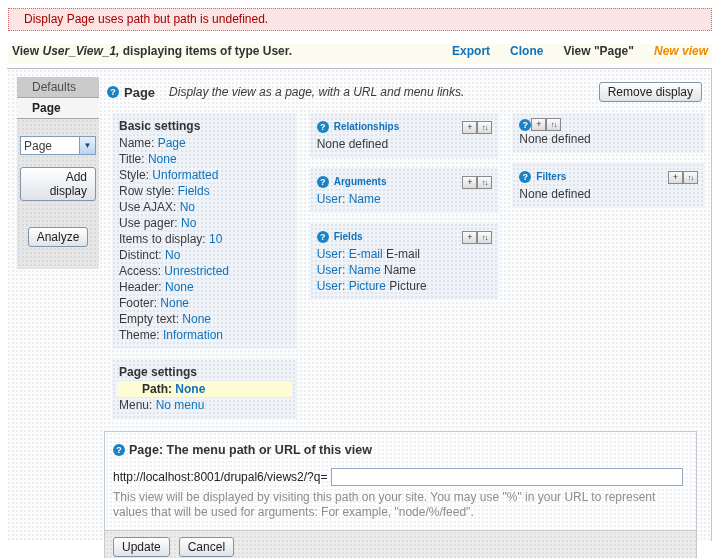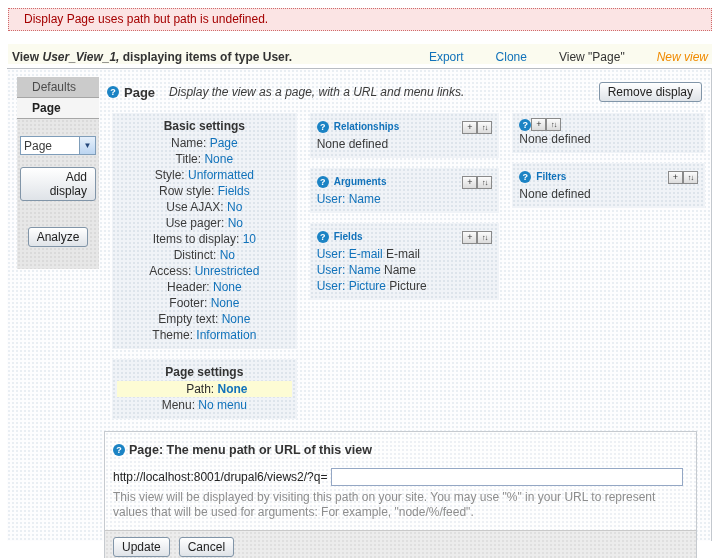--- a/index.html
+++ b/index.html
@@ -12,26 +12,26 @@
   
   .error-banner {
     margin:8px 8px 0 8px; height:23px; line-height:21px;
     background:#fbe4e4; border:1px dotted #cf6a6a; color:#a40000;
     padding:0 15px;
   }
 
   
   .page-header {
     margin:13px 8px 4px 8px; height:20px; background:#fbfbef;
-    display:flex; align-items:flex-end; justify-content:space-between;
+    display:flex; align-items:flex-start; justify-content:space-between;
     padding:0 4px; font-weight:bold; color:#333;
   }
   .ph-left .vname { font-style:italic; }
   .ph-links { display:flex; gap:20px; align-items:center; }
-  .ph-links a { font-weight:normal;margin-left:12px; }
+  .ph-links a { font-weight:bold; }
   .ph-links .dark { color:#333; }
   .ph-links .orange { color:#f08a00; font-style:italic; }
 
   
   .views-container {
     margin:0 7px; width:705px; height:473px;
     border-top:1px solid #b8bcc2; border-right:1px solid #c3c8ce;
     background-color:#fdfdfe;
     background-image:radial-gradient(circle, #e9eef3 0.8px, transparent 0.9px);
     background-size:4px 4px;
@@ -77,37 +77,37 @@
   .main-header .desc { font-style:italic; color:#3b3b3b; flex:1; }
 
   .help {
     display:inline-block; width:12px; height:12px; border-radius:50%;
     background:#1b83c4; color:#fff; font-size:9px; font-weight:bold;
     text-align:center; line-height:12px; flex:none; vertical-align:-1px;
   }
 
   .columns { display:flex; gap:13px; margin:2px 6px 0 8px; align-items:flex-start; }
   .col { display:flex; flex-direction:column; gap:10px; }
-  .col1 { width:185px;text-align:center; } .col2 { width:190px; } .col3 { width:193px; }
+  .col1 { width:185px; } .col2 { width:190px; } .col3 { width:193px; }
 
   .panel {
     background-color:#f0f3f7;
     background-image:radial-gradient(circle, #dde4eb 0.8px, transparent 0.9px);
     background-size:4px 4px;
     padding:5px 7px 6px 7px;
   }
   .panel-title { font-weight:bold; color:#333; line-height:17px; }
   .setting-row { line-height:16px; white-space:nowrap; }
   .setting-label { color:#3b3b3b; }
   .setting-value { color:#1172ba; }
 
   .hl-row {
     background:#fdfcd4; line-height:16px; padding-left:5px; margin:0 -2px;
   }
-  .hl-row .setting-label { font-weight:normal; color:#2c2c2c;padding-left:20px; }
+  .hl-row .setting-label { font-weight:bold; color:#2c2c2c;padding-left:20px; }
   .hl-row .setting-value { font-weight:bold; }
 
   .bucket-head { display:flex; align-items:center; line-height:18px; }
   .bucket-title { color:#1172ba; font-weight:bold; font-size:10px; margin-left:5px; flex:1; }
   .mini-btns { display:flex; flex:none; }
   .mini {
     width:15px; height:13px; border:1px solid #8a8a8a;
     background:linear-gradient(#fbfbfb,#dcdcdc); color:#333;
     font-size:9px; line-height:11px; text-align:center; cursor:pointer;
   }

